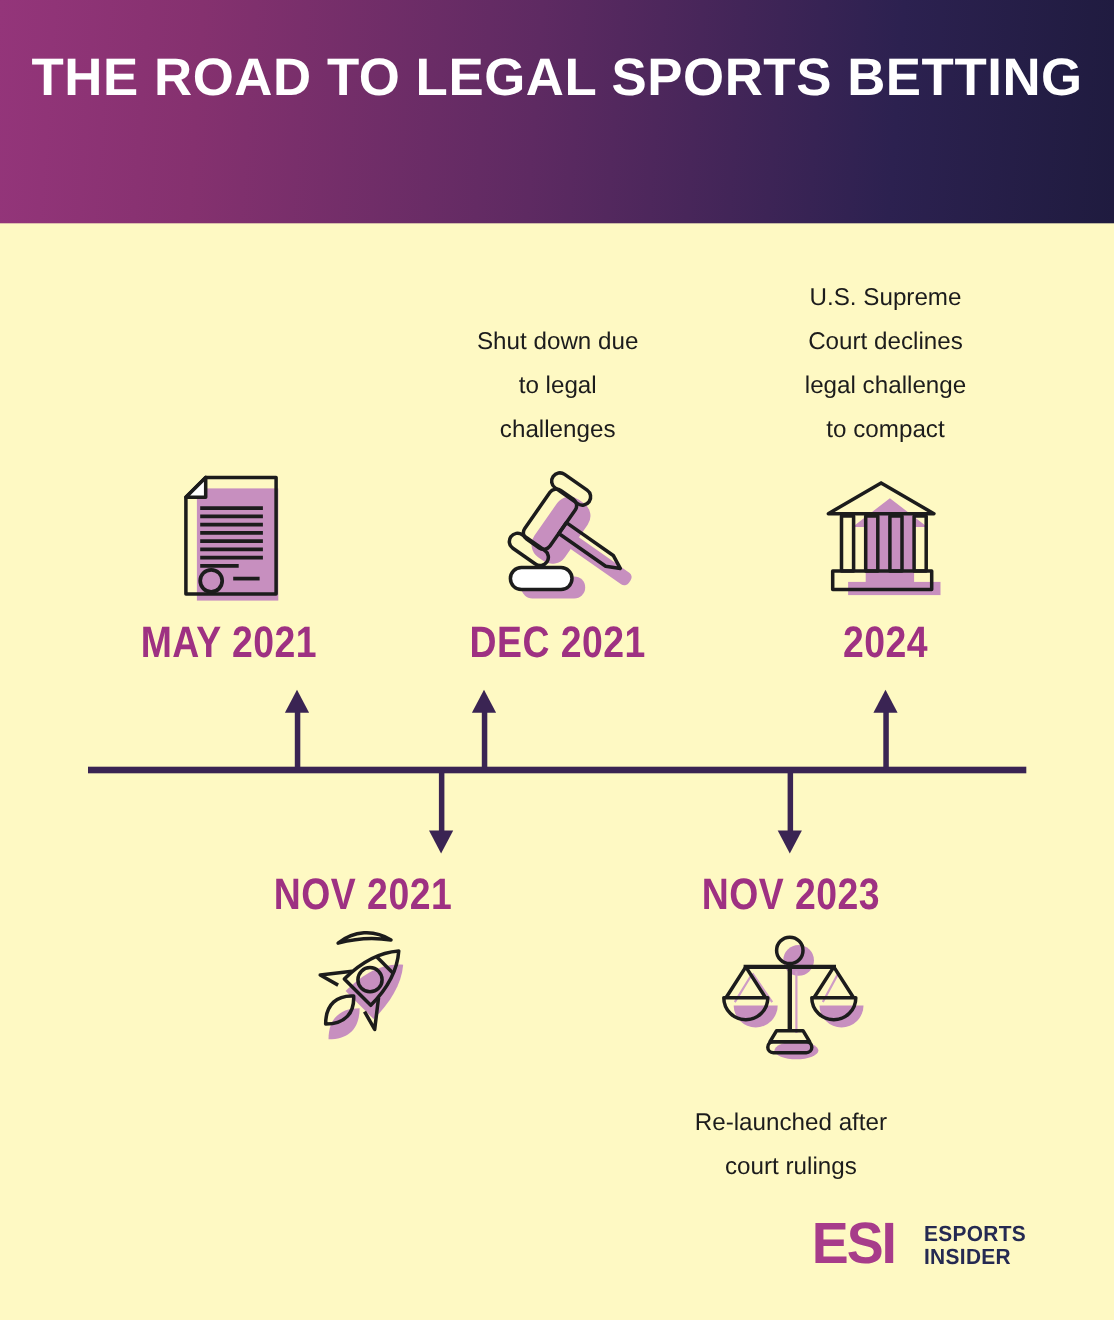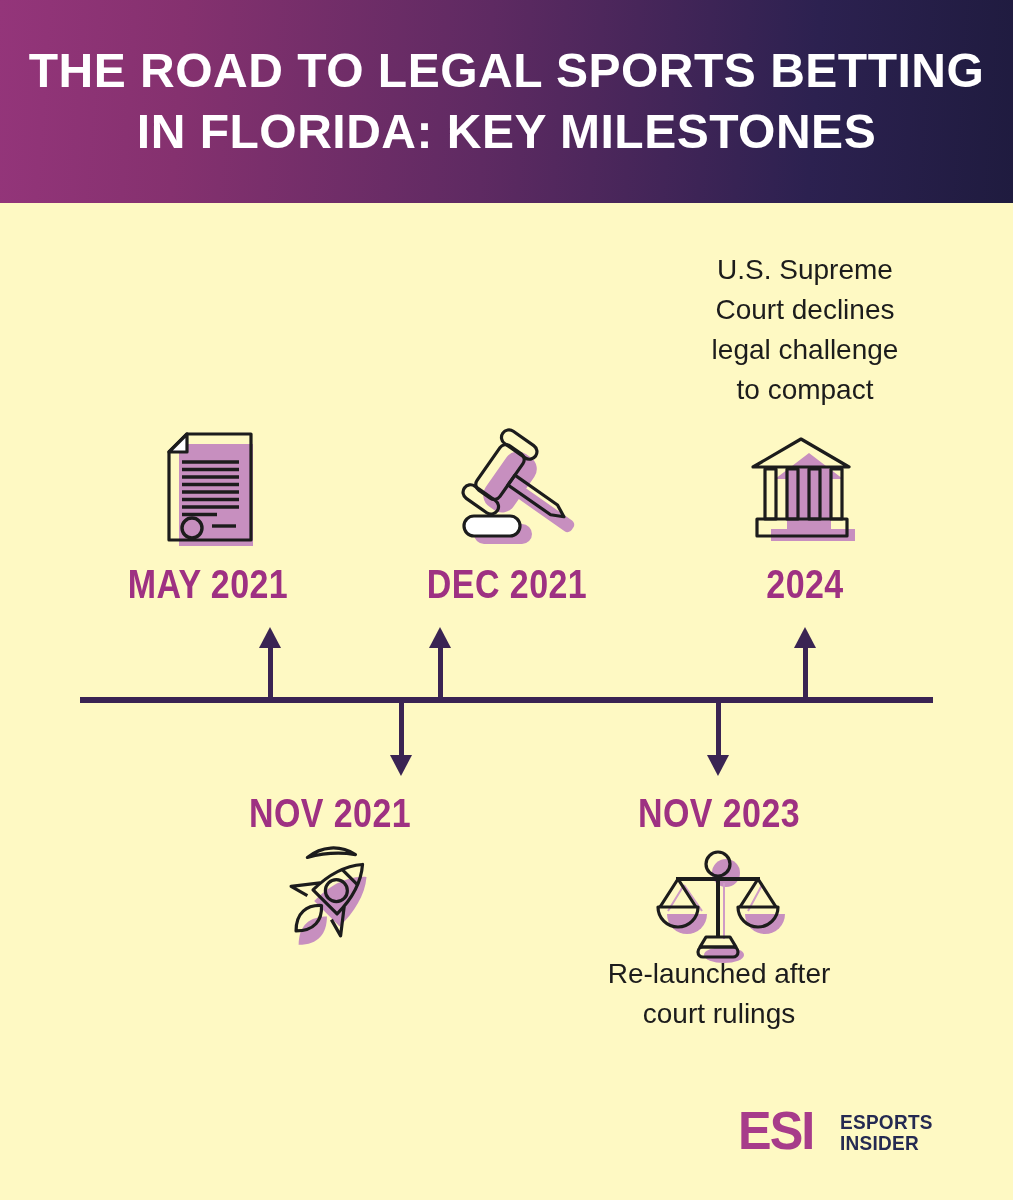--- a/index.html
+++ b/index.html
@@ -12,21 +12,21 @@
     position:absolute;left:0;top:0;width:1013px;height:203px;
     background:linear-gradient(94deg,#94357a 0%,#85316f 18%,#5e2a62 48%,#2c2150 80%,#1f1b3f 100%);
   }
   .title{
     position:absolute;left:0;top:40px;width:100%;text-align:center;
     color:#ffffff;font-weight:700;font-size:48px;line-height:61px;letter-spacing:0.5px;
   }
   
   .caption{
     position:absolute;width:350px;text-align:center;white-space:pre-line;
-    color:#1c1c1c;font-size:28px;line-height:40px;font-weight:400;
+    color:#1c1c1c;font-size:22px;line-height:40px;font-weight:400;
   }
   .date{
     position:absolute;width:350px;text-align:center;color:#9e3182;
     font-size:40px;line-height:42px;font-weight:700;
     transform:scaleX(0.85);transform-origin:center;letter-spacing:0.5px;
   }
   
   .tl-line{position:absolute;left:80px;top:697px;width:853px;height:6px;background:#3a2453;}
   .shaft{position:absolute;width:5px;background:#3a2453;}
   .head-up{position:absolute;width:0;height:0;border-left:11px solid transparent;border-right:11px solid transparent;border-bottom:21px solid #3a2453;}
@@ -47,24 +47,26 @@
   }
 </style>
 </head>
 <body>
 
 <div class="canvas">
 
   <div class="header">
     <div class="title">
       <div>THE ROAD TO LEGAL SPORTS BETTING</div>
-      <div>IN FLORIDA: KEY MILESTONES</div>
     </div>
   </div>
 
+  <div class="caption" style="left:332px;top:290px;">Shut down due
+to legal
+challenges</div>
   <div class="caption" style="left:630px;top:250px;">U.S. Supreme
 Court declines
 legal challenge
 to compact</div>
 
   <div class="icon" style="left:155px;top:430px;">
     <svg width="110" height="122" viewBox="0 0 110 122">
       <rect x="24" y="14" width="74" height="102" fill="#c78fbf"></rect>
       <path d="M32 4 H96 V110 H14 V22 Z" fill="none" stroke="#1c1c1c" stroke-width="3.2" stroke-linejoin="round"></path>
       <path d="M32 4 V22 H14 Z" fill="#ffffff" stroke="#1c1c1c" stroke-width="3.2" stroke-linejoin="round"></path>
@@ -162,21 +164,21 @@
         <path d="M0 60 A20 20 0 0 0 40 60 Z" stroke-width="3.2"></path>
         <path d="M100 32 L82 60 M100 32 L118 60" stroke-width="3.2"></path>
         <path d="M80 60 A20 20 0 0 0 120 60 Z" stroke-width="3.2"></path>
         <path d="M60 29 V90" stroke-width="4"></path>
         <path d="M48 90 H72 L78 100 H42 Z" stroke-width="3.2"></path>
         <rect x="40" y="100" width="40" height="10" rx="5" stroke-width="3.2"></rect>
       </g>
     </svg>
   </div>
 
-  <div class="caption" style="left:544px;top:954px;">Re-launched after
+  <div class="caption" style="left:544px;top:1000px;">Re-launched after
 court rulings</div>
 
   <div class="esi">ESI</div>
   <div class="brand">
     <div>ESPORTS</div>
     <div>INSIDER</div>
   </div>
 
 </div>
 

